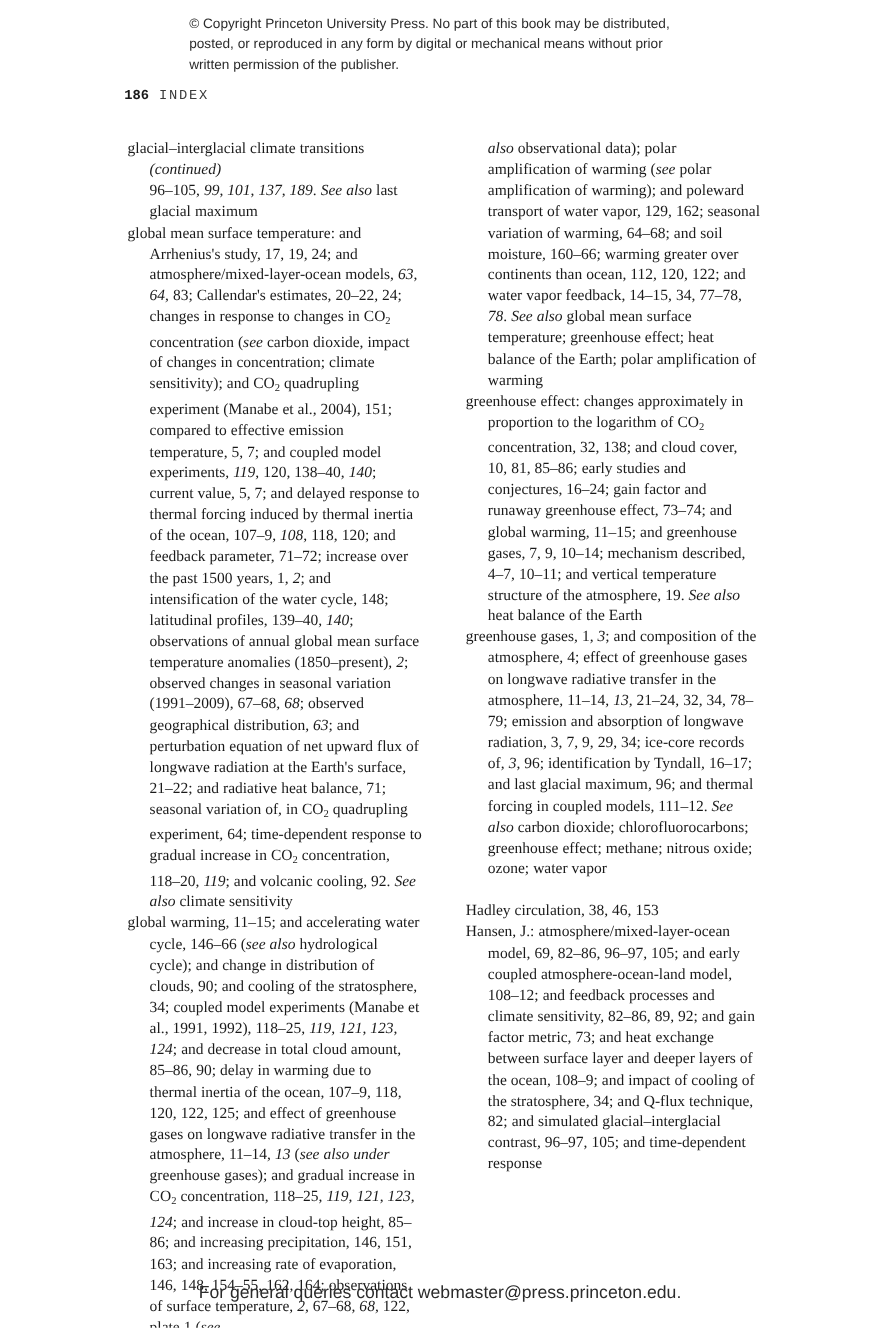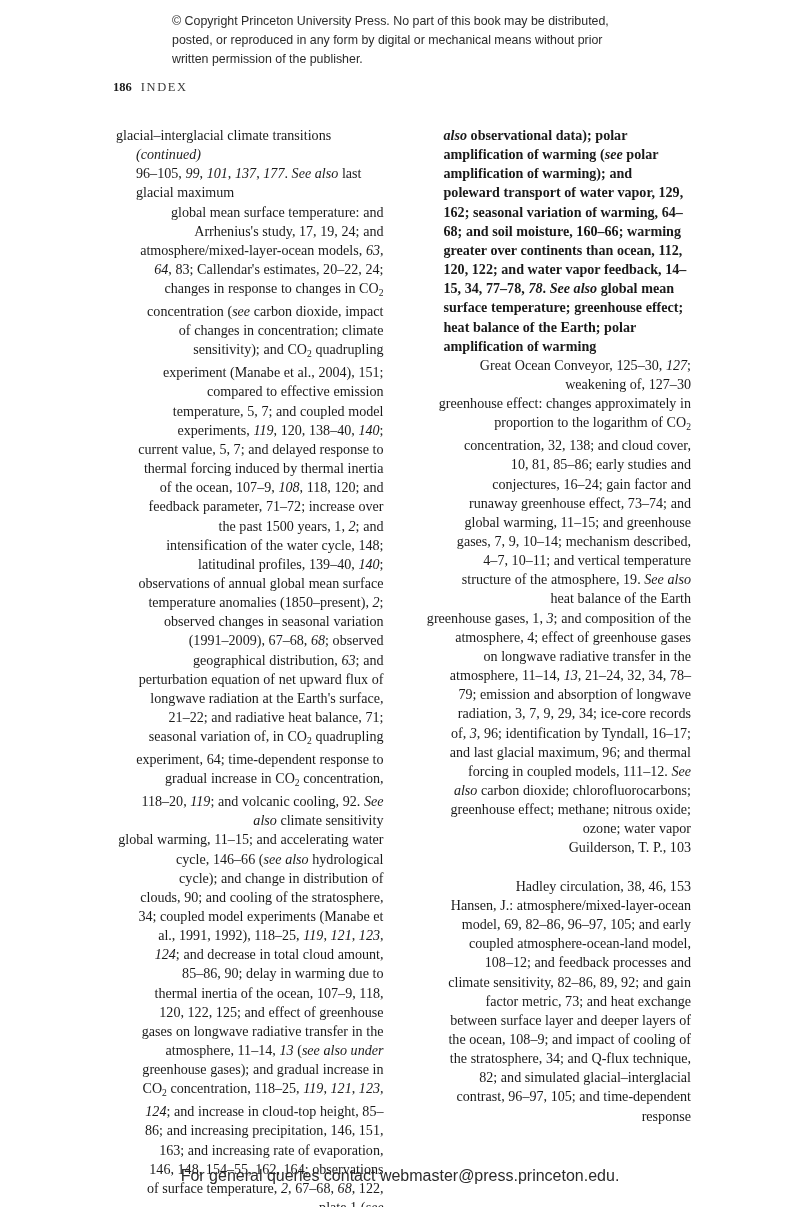--- a/index.html
+++ b/index.html
@@ -33,21 +33,21 @@
     line-height: 19.2px;
     color: #2b2b2b;
     text-align: left;
   }
 
   
   .running-head {
     position: absolute;
     left: 113px;
     top: 80px;
-    font-family: Liberation Serif, serif;
+    font-family: Liberation Mono, monospace;
     font-size: 12.5px;
     letter-spacing: 0.2px;
     color: #1a1a1a;
   }
   .running-head .folio {
     font-weight: bold;
     letter-spacing: 0px;
   }
   .running-head .label {
     margin-left: 9px;
@@ -79,27 +79,25 @@
     hyphens: none;
     word-spacing: 0.1px;
   }
   .entry.cont-head {
     padding-left: 20px;
     text-indent: -20px;
   }
   .entry.hang {
     padding-left: 20px;
     text-indent: -20px;
-    text-align: right;
   }
   
   .entry.all-indent {
     padding-left: 20px;
     text-indent: 0;
-    font-weight: bold;
   }
   .gap {
     height: 19.15px;
   }
   i, .ital {
     font-style: italic;
   }
   .sub {
     font-size: 9.6px;
     vertical-align: -0.28em;
@@ -129,21 +127,21 @@
     <span class="folio">186</span><span class="label">INDEX</span>
   </div>
 
   <div class="columns">
 
     <div class="col">
 
       <div class="entry cont-head">
         <span>glacial–interglacial climate transitions</span><br>
         <i>(continued)</i><br>
-        96–105, <i>99</i>, <i>101</i>, <i>137</i>, <i>177</i>. <i>See also</i> last
+        96–105, <i>99</i>, <i>101</i>, <i>137</i>, <i>189</i>. <i>See also</i> last
         glacial maximum
       </div>
 
       <div class="entry hang">
         <span>global mean surface temperature:</span> and Arrhenius's study, 17, 19, 24; and atmosphere/mixed-layer-ocean models, <i>63</i>, <i>64</i>, 83; Callendar's estimates, 20–22, 24; changes in response to changes in CO<span class="sub">2</span> concentration (<i>see</i> carbon dioxide, impact of changes in concentration; climate sensitivity); and CO<span class="sub">2</span> quadrupling experiment (Manabe et al., 2004), 151; compared to effective emission temperature, 5, 7; and coupled model experiments, <i>119</i>, 120, 138–40, <i>140</i>; current value, 5, 7; and delayed response to thermal forcing induced by thermal inertia of the ocean, 107–9, <i>108</i>, 118, 120; and feedback parameter, 71–72; increase over the past 1500 years, 1, <i>2</i>; and intensification of the water cycle, 148; latitudinal profiles, 139–40, <i>140</i>; observations of annual global mean surface temperature anomalies (1850–present), <i>2</i>; observed changes in seasonal variation (1991–2009), 67–68, <i>68</i>; observed geographical distribution, <i>63</i>; and perturbation equation of net upward flux of longwave radiation at the Earth's surface, 21–22; and radiative heat balance, 71; seasonal variation of, in CO<span class="sub">2</span> quadrupling experiment, 64; time-dependent response to gradual increase in CO<span class="sub">2</span> concentration, 118–20, <i>119</i>; and volcanic cooling, 92. <i>See also</i> climate sensitivity
       </div>
 
       <div class="entry hang">
         <span>global warming,</span> 11–15; and accelerating water cycle, 146–66 (<i>see also</i> hydrological cycle); and change in distribution of clouds, 90; and cooling of the stratosphere, 34; coupled model experiments (Manabe et al., 1991, 1992), 118–25, <i>119</i>, <i>121</i>, <i>123</i>, <i>124</i>; and decrease in total cloud amount, 85–86, 90; delay in warming due to thermal inertia of the ocean, 107–9, 118, 120, 122, 125; and effect of greenhouse gases on longwave radiative transfer in the atmosphere, 11–14, <i>13</i> (<i>see also under</i> greenhouse gases); and gradual increase in CO<span class="sub">2</span> concentration, 118–25, <i>119</i>, <i>121</i>, <i>123</i>, <i>124</i>; and increase in cloud-top height, 85–86; and increasing precipitation, 146, 151, 163; and increasing rate of evaporation, 146, 148, 154–55, 162, 164; observations of surface temperature, <i>2</i>, 67–68, <i>68</i>, 122, plate 1 (<i>see</i>
       </div>
@@ -151,36 +149,30 @@
     </div>
 
     <div class="col">
 
       <div class="entry all-indent">
         <i>also</i> observational data); polar amplification of warming (<i>see</i> polar amplification of warming); and poleward transport of water vapor, 129, 162; seasonal variation of warming, 64–68; and soil moisture, 160–66; warming greater over continents than ocean, 112, 120, 122; and water vapor feedback, 14–15, 34, 77–78, <i>78</i>. <i>See also</i> global mean surface temperature; greenhouse effect; heat balance of the Earth; polar amplification of warming
       </div>
 
 
 
-      <div class="entry hang">
-        <span>Great Ocean Conveyor,</span> 125–30, <i>127</i>; weakening of, 127–30
-      </div>
 
       <div class="entry hang">
         <span>greenhouse effect:</span> changes approximately in proportion to the logarithm of CO<span class="sub">2</span> concentration, 32, 138; and cloud cover, 10, 81, 85–86; early studies and conjectures, 16–24; gain factor and runaway greenhouse effect, 73–74; and global warming, 11–15; and greenhouse gases, 7, 9, 10–14; mechanism described, 4–7, 10–11; and vertical temperature structure of the atmosphere, 19. <i>See also</i> heat balance of the Earth
       </div>
 
       <div class="entry hang">
         <span>greenhouse gases,</span> 1, <i>3</i>; and composition of the atmosphere, 4; effect of greenhouse gases on longwave radiative transfer in the atmosphere, 11–14, <i>13</i>, 21–24, 32, 34, 78–79; emission and absorption of longwave radiation, 3, 7, 9, 29, 34; ice-core records of, <i>3</i>, 96; identification by Tyndall, 16–17; and last glacial maximum, 96; and thermal forcing in coupled models, 111–12. <i>See also</i> carbon dioxide; chlorofluorocarbons; greenhouse effect; methane; nitrous oxide; ozone; water vapor
       </div>
 
 
-      <div class="entry hang">
-        <span>Guilderson, T. P.,</span> 103
-      </div>
 
       <div class="gap"></div>
 
       <div class="entry hang">
         <span>Hadley circulation,</span> 38, 46, 153
       </div>
 
       <div class="entry hang">
         <span>Hansen, J.:</span> atmosphere/mixed-layer-ocean model, 69, 82–86, 96–97, 105; and early coupled atmosphere-ocean-land model, 108–12; and feedback processes and climate sensitivity, 82–86, 89, 92; and gain factor metric, 73; and heat exchange between surface layer and deeper layers of the ocean, 108–9; and impact of cooling of the stratosphere, 34; and Q-flux technique, 82; and simulated glacial–interglacial contrast, 96–97, 105; and time-dependent response
       </div>

